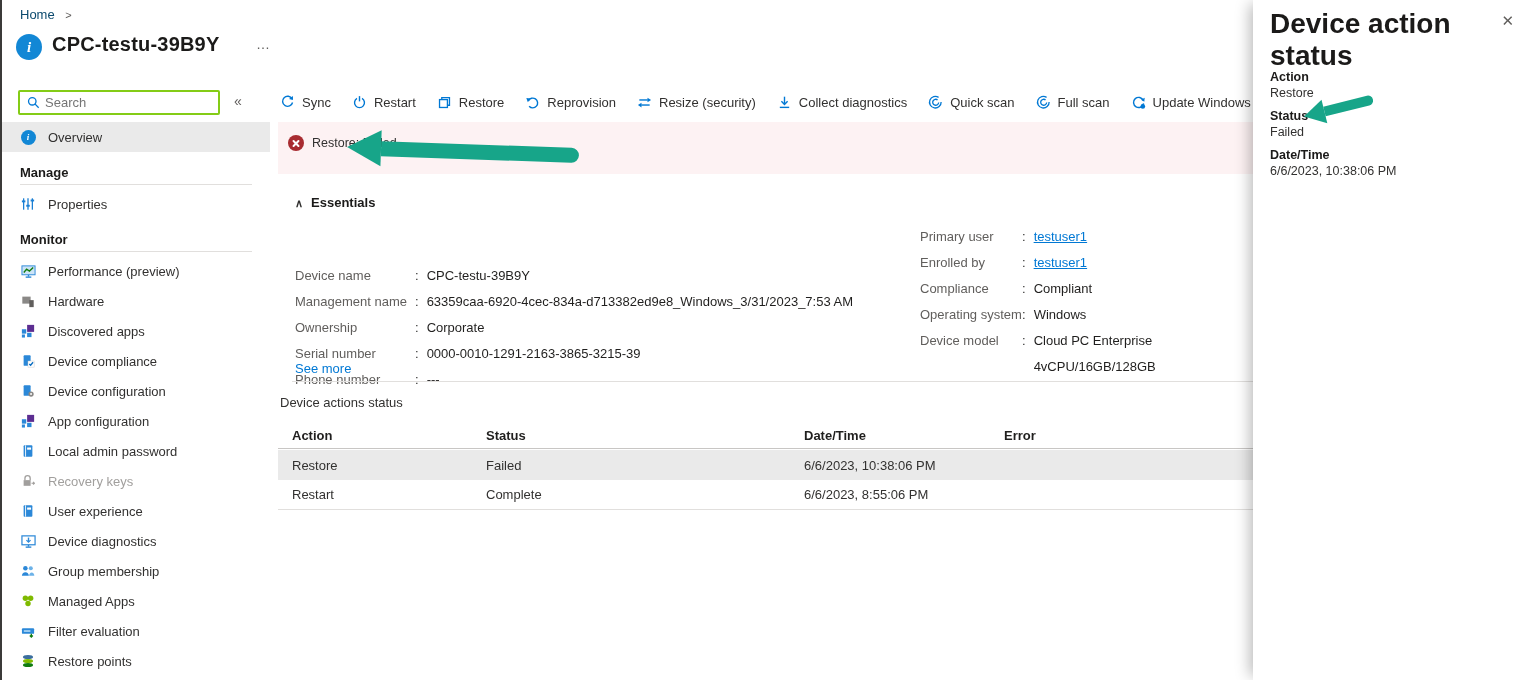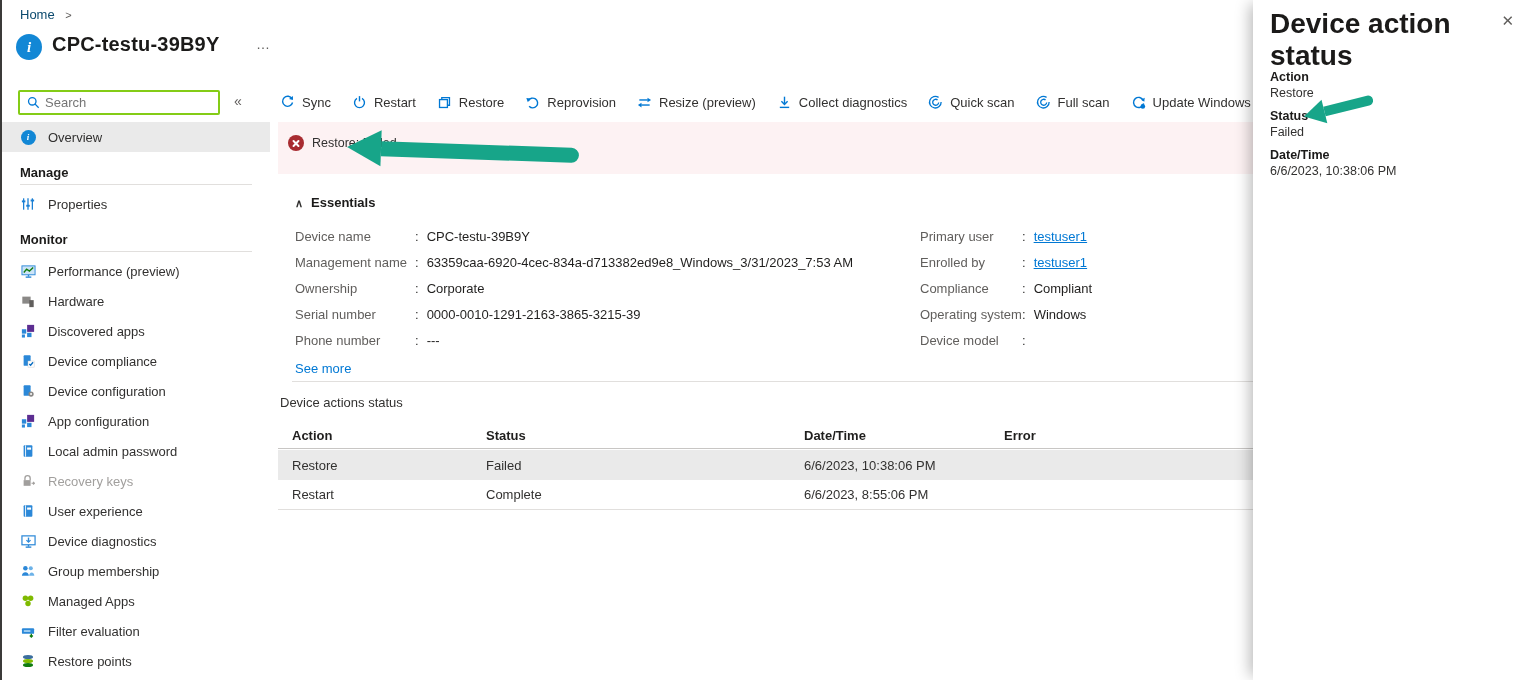--- a/index.html
+++ b/index.html
@@ -64,21 +64,21 @@
   .arrow-banner { position:absolute; left:69px; top:48px; transform:rotate(2deg); }
   .arrow-banner .tip { border-width:18px 34px 18px 0; border-right-color:#17a589; }
   .arrow-banner .bar { width:198px; height:15px; border-radius:0 8px 8px 0; }
   .arrow-panel { position:absolute; left:50px; top:96px; transform:rotate(-14deg); }
   .arrow-panel .tip { border-width:12px 21px 12px 0; border-right-color:#17a589; }
   .arrow-panel .bar { width:50px; height:10px; border-radius:0 5px 5px 0; }
 
   .ess-header { position:absolute; left:17px; top:110px; font-weight:700; color:#1b1a19; cursor:pointer; }
   .ess-header .chev { font-size:11px; margin-right:8px; color:#323130; }
   .ess-col { position:absolute; top:139px; line-height:26px; }
-  .ess-col.left { left:17px; }
+  .ess-col.left { left:17px;margin-top:39px; }
   .ess-col.right { left:642px; }
   .ess-row { display:flex; }
   .ess-label { color:#605e5c; flex:0 0 auto; }
   .ess-col.left .ess-label { width:120px; }
   .ess-col.right .ess-label { width:102px; }
   .ess-colon::before { content:":"; margin-right:8px; color:#323130; }
   .ess-value { color:#201f1e; }
   .ess-value a { color:#0078d4; text-decoration:underline; cursor:pointer; }
   .see-more { position:absolute; left:17px; top:276px; color:#0078d4; cursor:pointer; }
   .ess-rule { position:absolute; left:14px; right:0; top:296px; border-bottom:1px solid #e1dfdd; }
@@ -330,21 +330,21 @@
         </svg>
       <span>Reprovision</span>
     </div>
     <div class="tb-item">
       <svg width="15" height="15" viewBox="0 0 16 16">
           <line x1="2.5" y1="5.3" x2="11.5" y2="5.3" stroke="#0078d4" stroke-width="1.5"></line>
           <polygon points="11.2,2.8 15,5.3 11.2,7.8" fill="#0078d4"></polygon>
           <line x1="13.5" y1="10.7" x2="4.5" y2="10.7" stroke="#0078d4" stroke-width="1.5"></line>
           <polygon points="4.8,8.2 1,10.7 4.8,13.2" fill="#0078d4"></polygon>
         </svg>
-      <span>Resize (preview)</span>
+      <span>Resize (security)</span>
     </div>
     <div class="tb-item">
       <svg width="15" height="15" viewBox="0 0 16 16">
           <line x1="8" y1="1.8" x2="8" y2="9.4" stroke="#0078d4" stroke-width="1.5"></line>
           <polyline points="4.7,6.6 8,10 11.3,6.6" fill="none" stroke="#0078d4" stroke-width="1.5"></polyline>
           <line x1="3" y1="13.2" x2="13" y2="13.2" stroke="#0078d4" stroke-width="1.5"></line>
         </svg>
       <span>Collect diagnostics</span>
     </div>
     <div class="tb-item">
@@ -429,20 +429,21 @@
         <span class="ess-value">Compliant</span>
       </div>
     <div class="ess-row">
         <span class="ess-label">Operating system</span>
         <span class="ess-colon"></span>
         <span class="ess-value">Windows</span>
       </div>
     <div class="ess-row">
         <span class="ess-label">Device model</span>
         <span class="ess-colon"></span>
+        <span class="ess-value">Cloud PC Enterprise 4vCPU/16GB/128GB</span>
       </div>
   </div>
 
   <div class="see-more">See more</div>
   <div class="ess-rule"></div>
 
   <div class="table-title">Device actions status</div>
 
   <div class="grid-row t-header">
     <span>Action</span>

